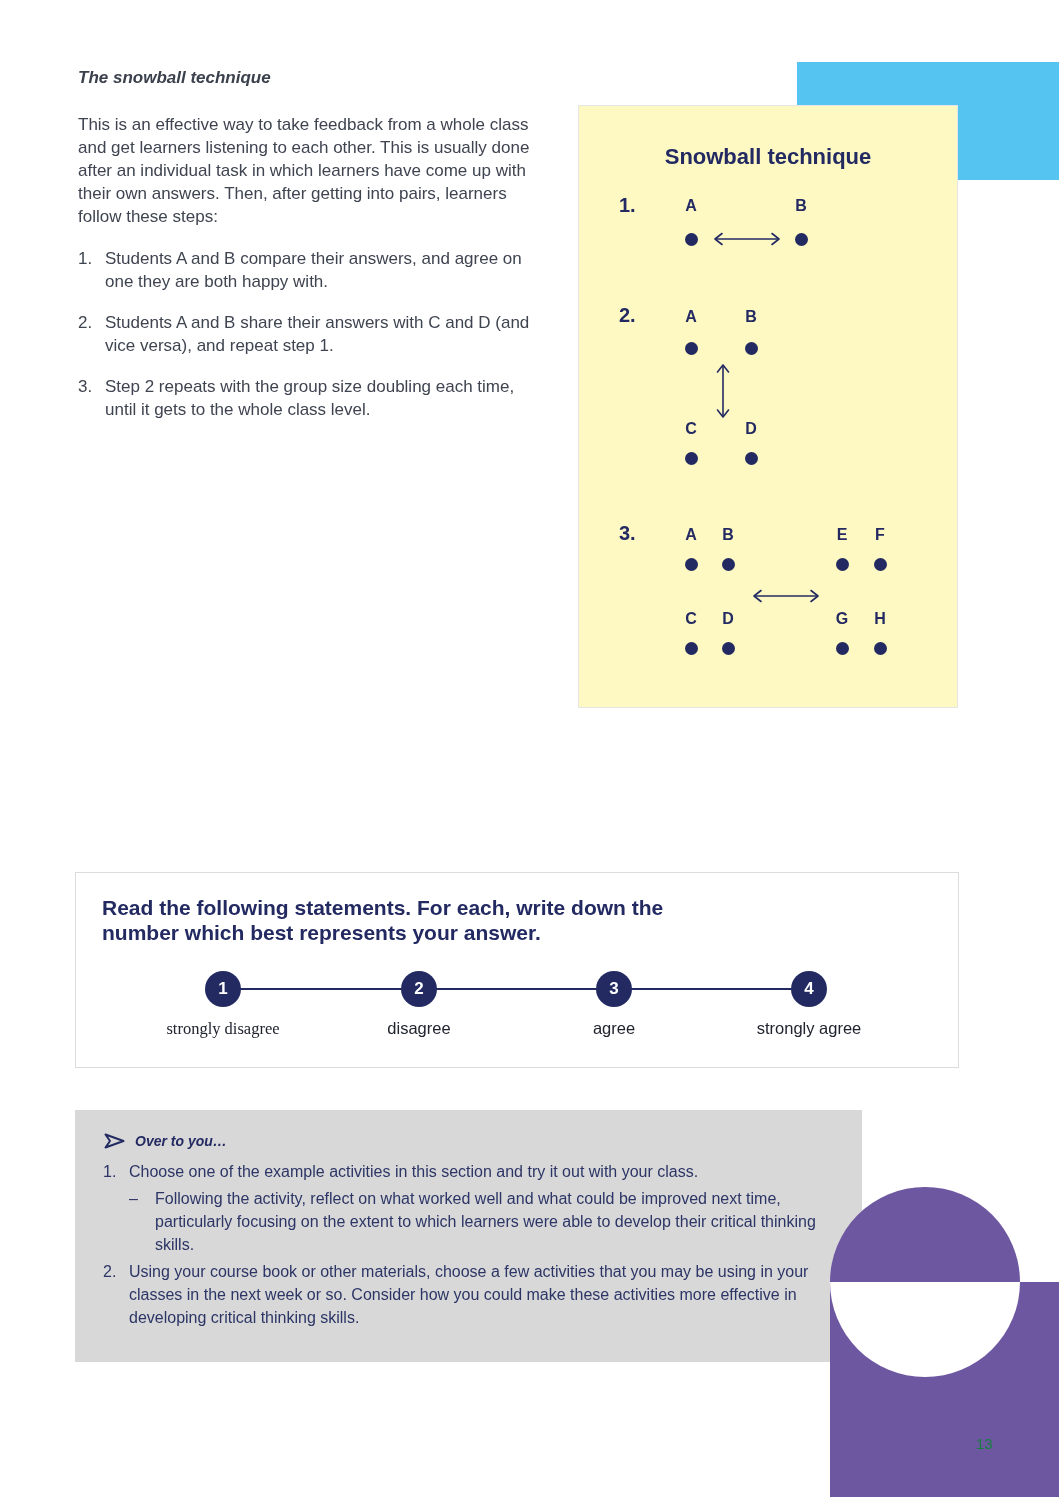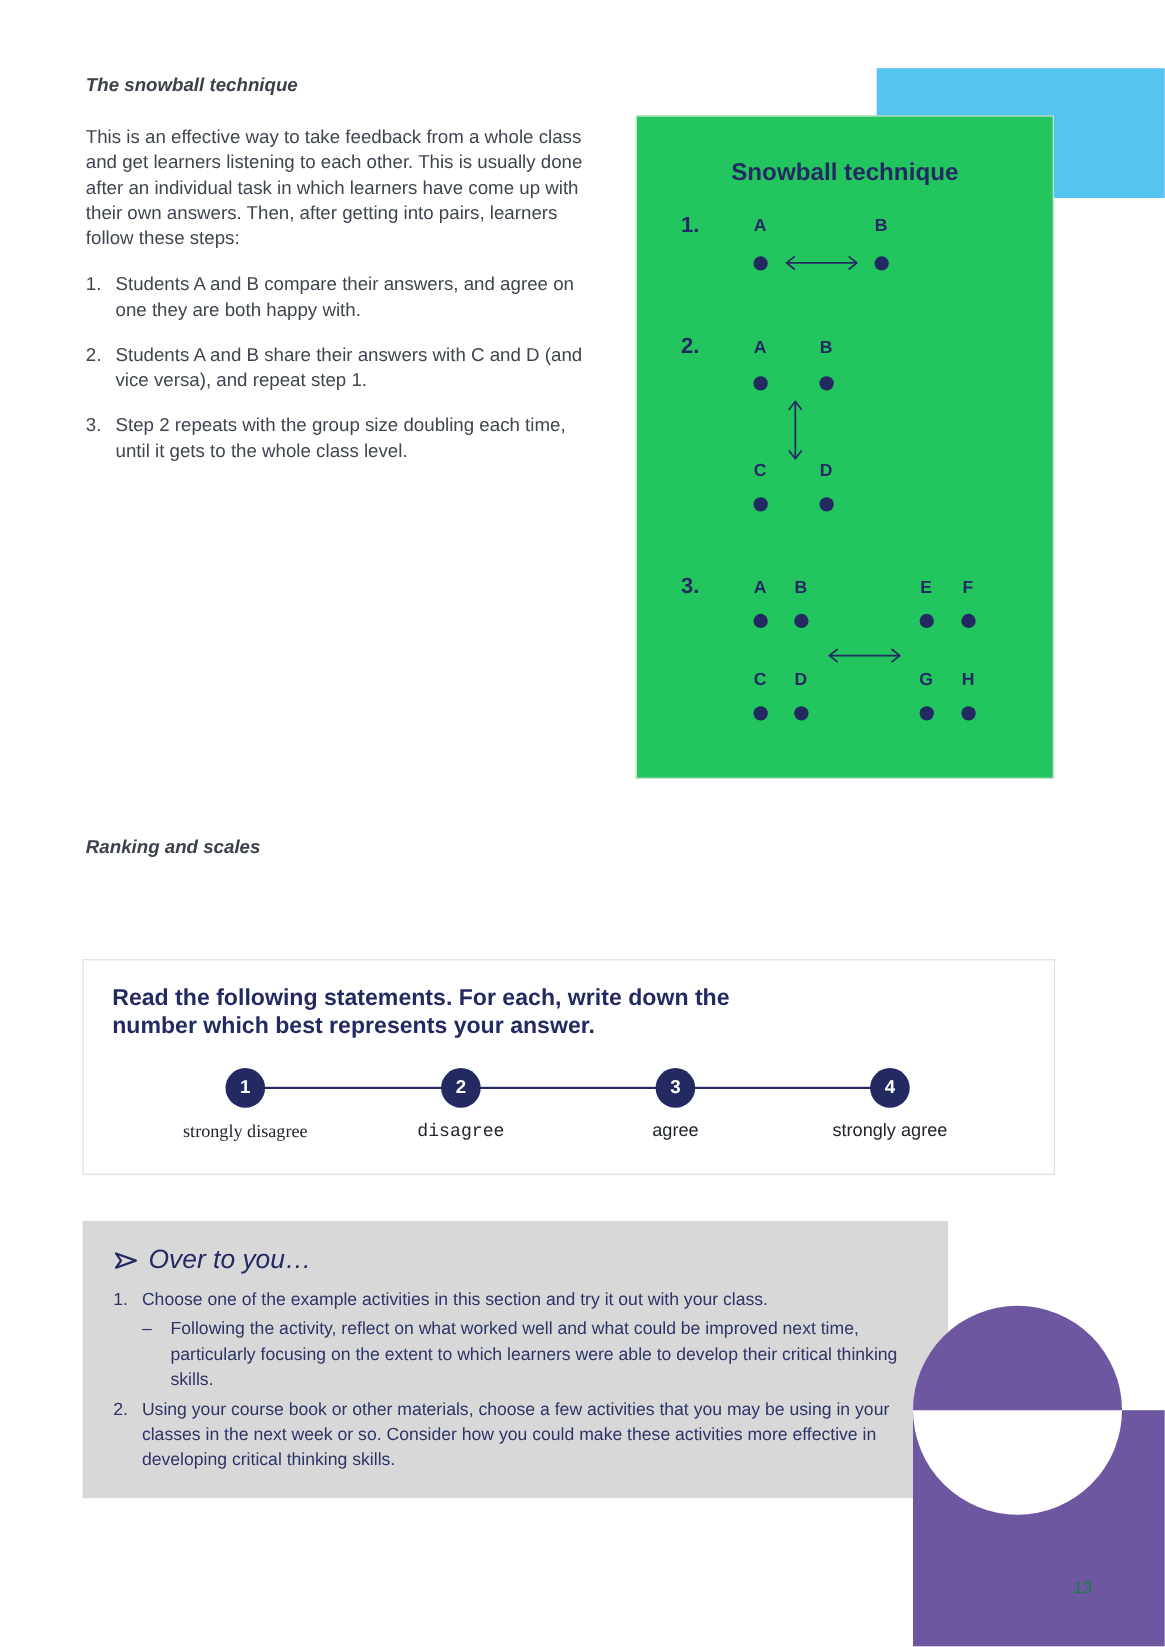--- a/index.html
+++ b/index.html
@@ -15,42 +15,42 @@
   
   .snowball-text { position:absolute; left:78px; top:68px; width:472px; z-index:1; }
   .italic-heading { font-size:17px; font-style:italic; font-weight:600; color:#3a404c; }
   .snowball-text .intro { margin-top:25px; font-size:17px; line-height:23px; color:#3e4450; }
   .steps-list { margin-top:19px; }
   .step-item { display:flex; margin-bottom:18px; font-size:17px; line-height:23px; color:#3e4450; }
   .step-num { flex:none; width:27px; }
   .step-text { flex:1; }
 
   
-  .diagram { position:absolute; left:578px; top:105px; width:380px; height:603px; background:#22c55e; border:1px solid #e6e6e6; z-index:1; }
+  .diagram { position:absolute; left:578px; top:105px; width:380px; height:603px; background:#fef9c3; border:1px solid #e6e6e6; z-index:1; }
   .diagram-title { position:absolute; left:0; right:0; top:38px; text-align:center; font-size:22px; font-weight:bold; color:#232a62; }
   .dstep-num { position:absolute; font-size:20px; font-weight:bold; color:#232a62; }
   .dlabel { position:absolute; width:20px; text-align:center; font-size:16px; font-weight:bold; color:#232a62; }
   .dot { position:absolute; width:13px; height:13px; border-radius:50%; background:#232a62; }
   .darrow { position:absolute; }
 
   
   .ranking-text { position:absolute; left:78px; top:760px; width:882px; }
   .ranking-text .intro { margin-top:24px; font-size:17px; line-height:24px; color:#3e4450; }
 
   
   .likert-box { position:absolute; left:75px; top:872px; width:884px; height:196px; background:#ffffff; border:1px solid #dcdcdc; }
   .likert-instruction { position:absolute; left:26px; top:22px; width:620px; font-size:21px; line-height:25px; font-weight:bold; color:#232a62; }
   .scale-line { position:absolute; left:147px; top:115px; width:586px; height:2px; background:#232a62; }
   .scale-circle { position:absolute; top:98px; width:36px; height:36px; border-radius:50%; background:#232a62; color:#ffffff; font-size:17px; font-weight:bold; text-align:center; line-height:36px; }
   .scale-label { position:absolute; top:146px; transform:translateX(-50%); white-space:nowrap; font-size:16.5px; color:#20242f; }
 
   
   .oty-box { position:absolute; left:75px; top:1110px; width:787px; height:252px; background:#d8d8d8; padding:22px 42px 0 28px; }
   .oty-header { display:flex; align-items:center; gap:9px; margin-bottom:10px; }
-  .oty-heading { font-size:24px; font-weight:normal; font-style:italic; color:#232a62; }
+  .oty-heading { font-size:14px; font-weight:bold; font-style:italic; color:#232a62; }
   .oty-item { display:flex; font-size:16px; line-height:23px; color:#2c3566; margin-bottom:4px; }
   .oty-num { flex:none; width:26px; }
   .oty-text { flex:1; }
   .oty-sub { margin-left:26px; }
 
   
   .corner-decoration { position:absolute; left:830px; top:1185px; width:229px; height:312px; }
   .corner-decoration svg { display:block; }
   .page-number { position:absolute; left:146px; top:250px; font-size:15px; color:#15803d; }
 </style>
@@ -127,32 +127,31 @@
     <span class="dlabel" style="left:139px;top:504px;">D</span>
     <span class="dlabel" style="left:253px;top:504px;">G</span>
     <span class="dlabel" style="left:291px;top:504px;">H</span>
     <span class="dot" style="left:106px;top:536px;"></span>
     <span class="dot" style="left:143px;top:536px;"></span>
     <span class="dot" style="left:257px;top:536px;"></span>
     <span class="dot" style="left:295px;top:536px;"></span>
   </section>
 
   <section class="ranking-text">
-    <h3 class="italic-heading">Ranking and scales</h3>
   </section>
 
   <section class="likert-box">
     <p class="likert-instruction">Read the following statements. For each, write down the number which best represents your answer.</p>
     <div class="scale-line"></div>
     <div class="scale-circle" style="left:129px;">1</div>
     <div class="scale-circle" style="left:325px;">2</div>
     <div class="scale-circle" style="left:520px;">3</div>
     <div class="scale-circle" style="left:715px;">4</div>
     <span class="scale-label" style="left:147px;font-family:Liberation Serif, serif;">strongly disagree</span>
-    <span class="scale-label" style="left:343px;font-family:Liberation Mono, monospace;">disagree</span>
+    <span class="scale-label" style="left:343px;">disagree</span>
     <span class="scale-label" style="left:538px;">agree</span>
     <span class="scale-label" style="left:733px;">strongly agree</span>
   </section>
 
   <section class="oty-box">
     <div class="oty-header">
       <svg class="oty-icon" width="23" height="18" viewBox="0 0 23 18">
         <path d="M2.5 15.5 L20.5 9 L2.5 2.5 L7 9 Z" fill="none" stroke="#232a62" stroke-width="2" stroke-linejoin="round"></path>
       </svg>
       <span class="oty-heading">Over to you…</span>

